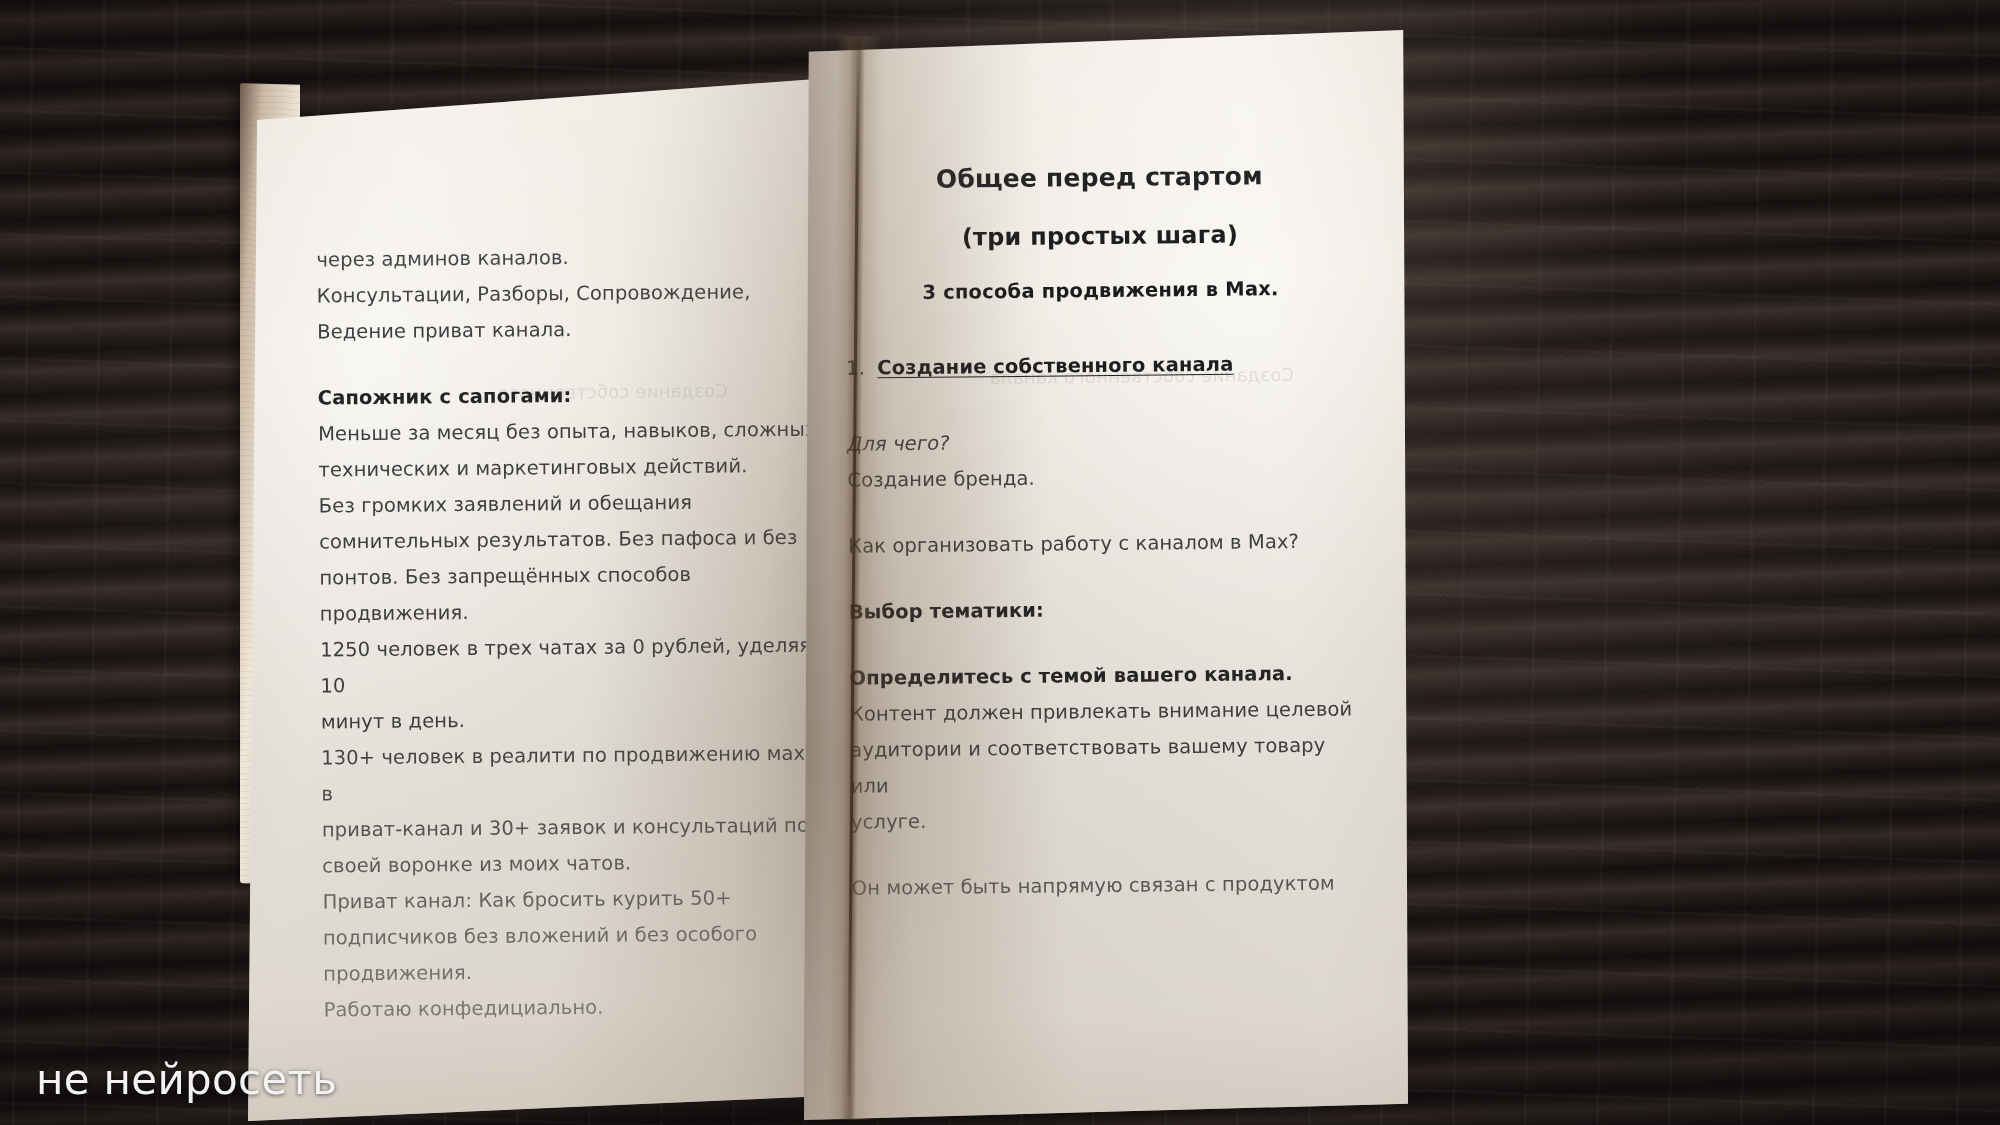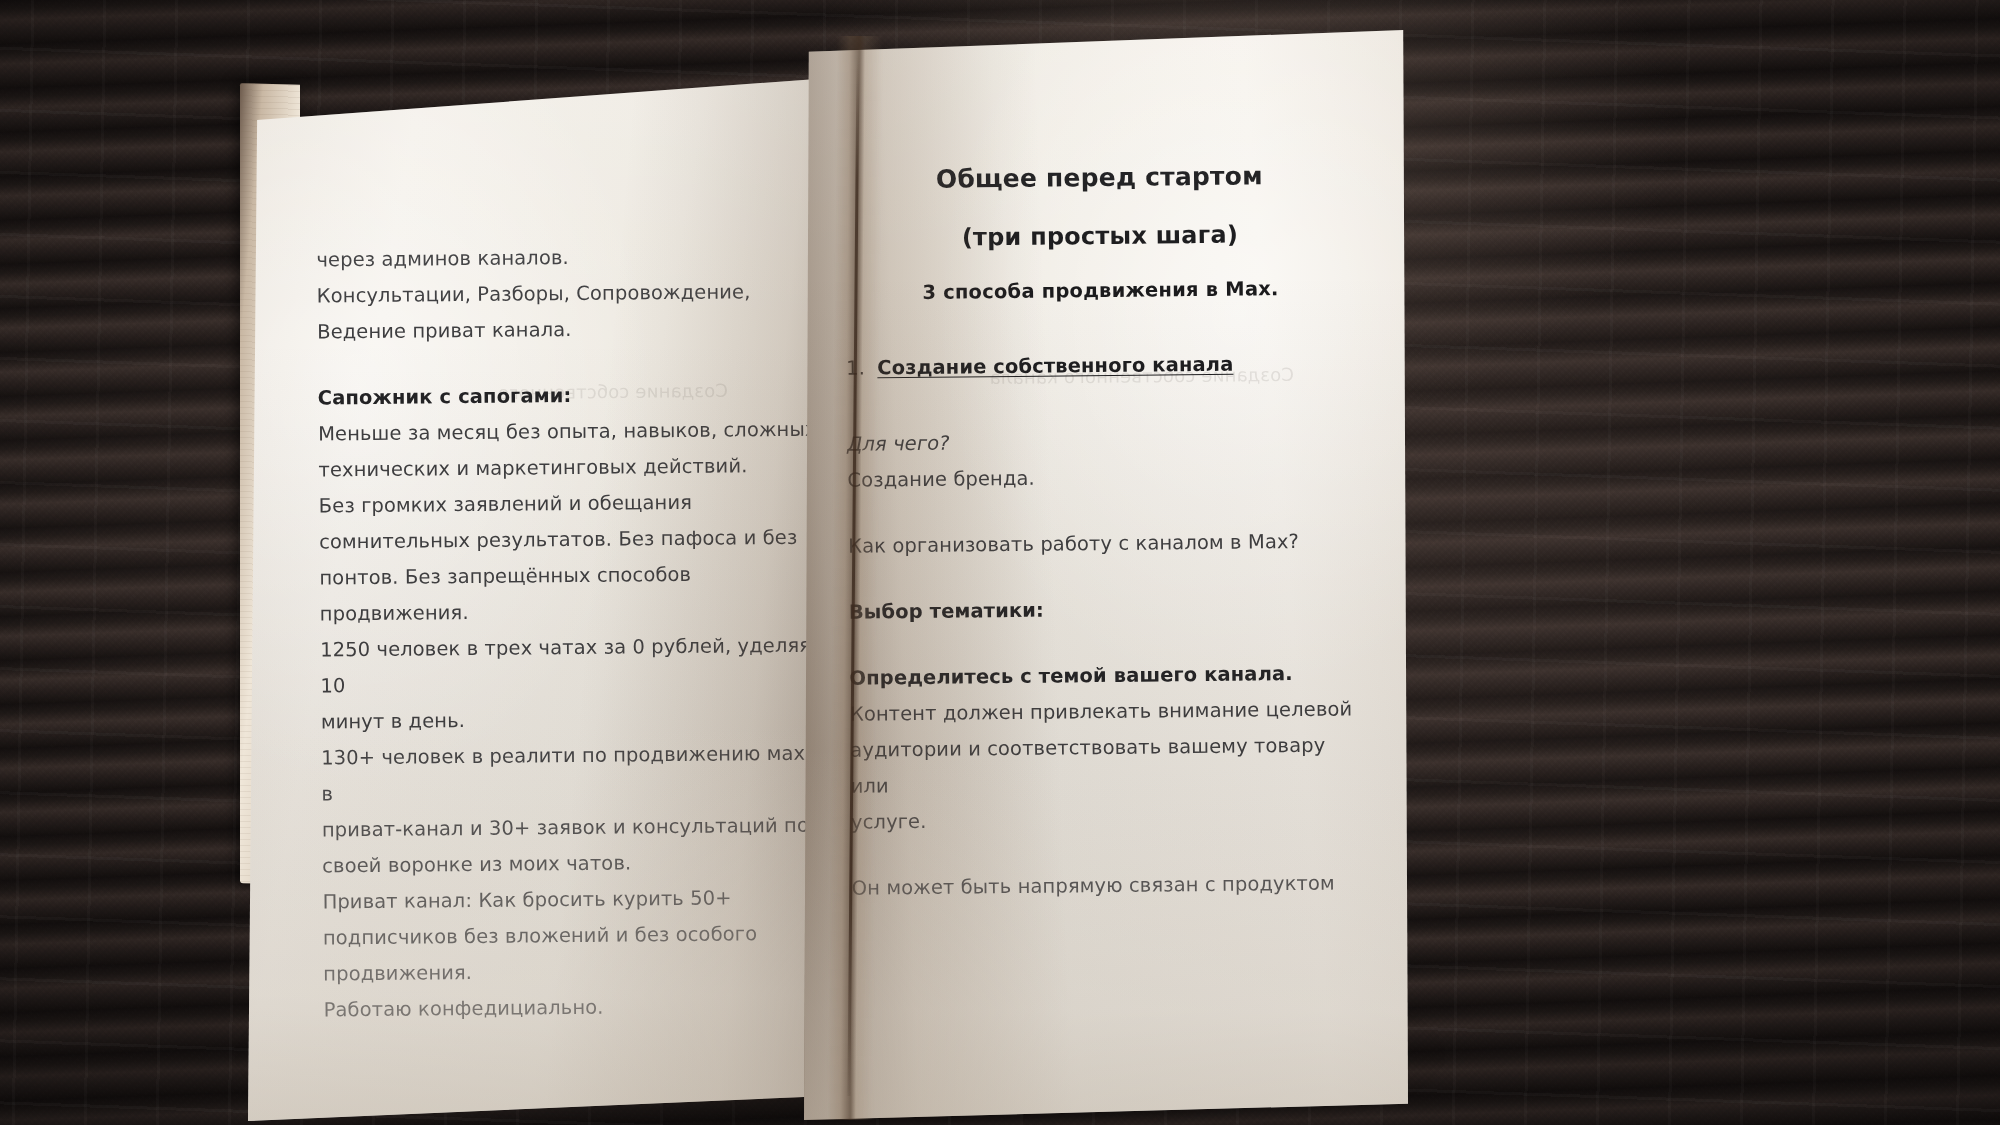--- a/index.html
+++ b/index.html
@@ -374,14 +374,15 @@
 
       <div class="shade"></div>
       <div class="soft-right"></div>
     </div>
 
     <div class="gutter"></div>
     <div class="gutter-line"></div>
 
   </div>
 
+  <div class="watermark">не нейросеть</div>
 
 </div>
 
 </body></html>

